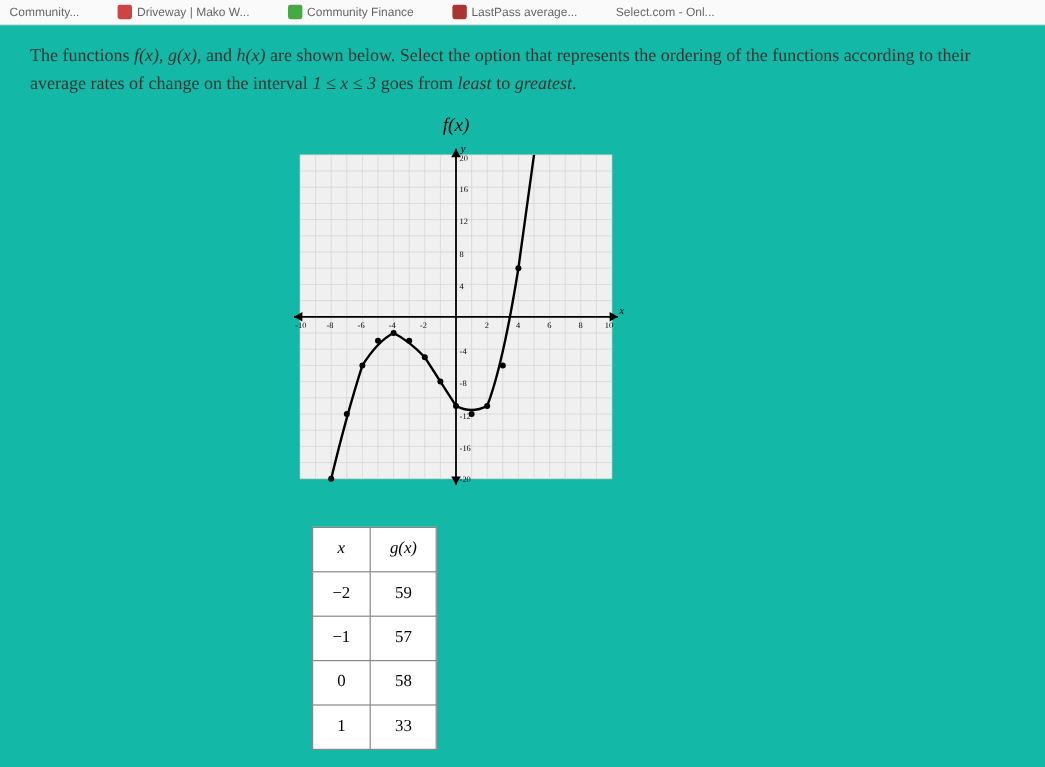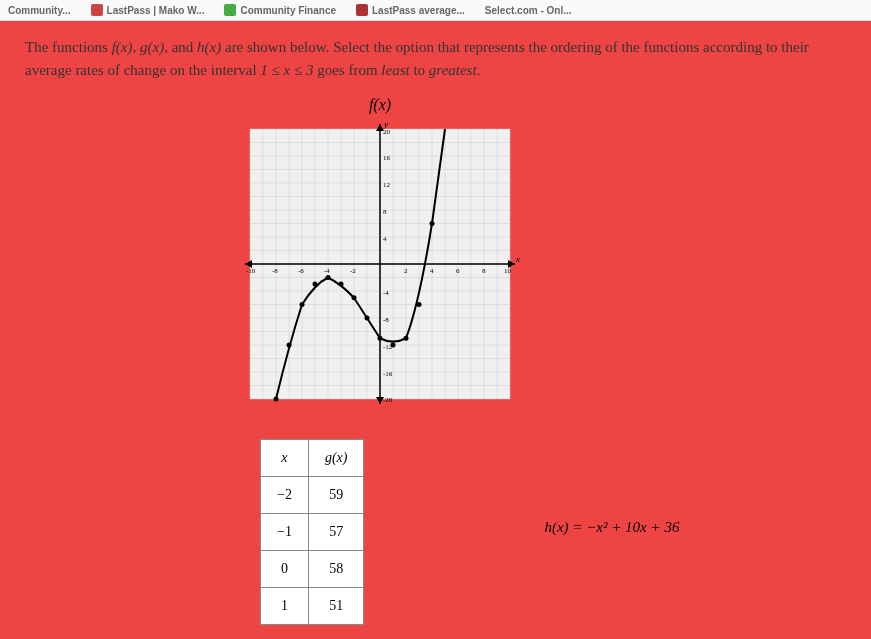--- a/index.html
+++ b/index.html
@@ -1,37 +1,36 @@
 <!DOCTYPE html>
 <html><head>
   <meta charset="utf-8">
   <style>
     * { margin: 0; padding: 0; box-sizing: border-box; }
     body { font-family: 'Times New Roman', serif; background: #f5f5f5; width: 871px; }
     
     .bookmarks-bar {
       display: flex;
-      gap: 20px;
+      gap: 32px;
       padding: 4px 8px;
       font-size: 10px;
       color: #666;
       font-family: Arial, sans-serif;
       border-bottom: 1px solid #ddd;
       background: #fafafa;
-      font-weight: bold;
     }
     .bookmark { display: flex; align-items: center; gap: 4px; cursor: pointer; }
     .bookmark-icon { width: 12px; height: 12px; background: #888; border-radius: 2px; display: inline-block; }
     .bookmark-icon.red { background: #c44; }
     .bookmark-icon.green { background: #4a4; }
     .bookmark-icon.pass { background: #a33; }
     
     .content {
       padding: 15px 25px;
-      background: #ef4444;
+      background: #14b8a6;
     }
     
     .question-text {
       font-size: 15px;
       color: #333;
       line-height: 1.5;
       margin-bottom: 15px;
     }
     
     .math { font-style: italic; }
@@ -86,21 +85,21 @@
   </style>
 </head>
 <body>
 
 <div class="bookmarks-bar">
   <div class="bookmark">
     <span>Community...</span>
   </div>
   <div class="bookmark">
     <span class="bookmark-icon red"></span>
-    <span>LastPass | Mako W...</span>
+    <span>Driveway | Mako W...</span>
   </div>
   <div class="bookmark">
     <span class="bookmark-icon green"></span>
     <span>Community Finance</span>
   </div>
   <div class="bookmark">
     <span class="bookmark-icon pass"></span>
     <span>LastPass average...</span>
   </div>
   <div class="bookmark">
@@ -233,20 +232,19 @@
         <tr>
           <td>−1</td>
           <td>57</td>
         </tr>
         <tr>
           <td>0</td>
           <td>58</td>
         </tr>
         <tr>
           <td>1</td>
-          <td>51</td>
+          <td>33</td>
         </tr>
       </tbody>
         </table>
     </div>
-    <div class="h-equation">h(x) = −x² + 10x + 36</div>
   </div>
 </div>
 
 </body></html>

